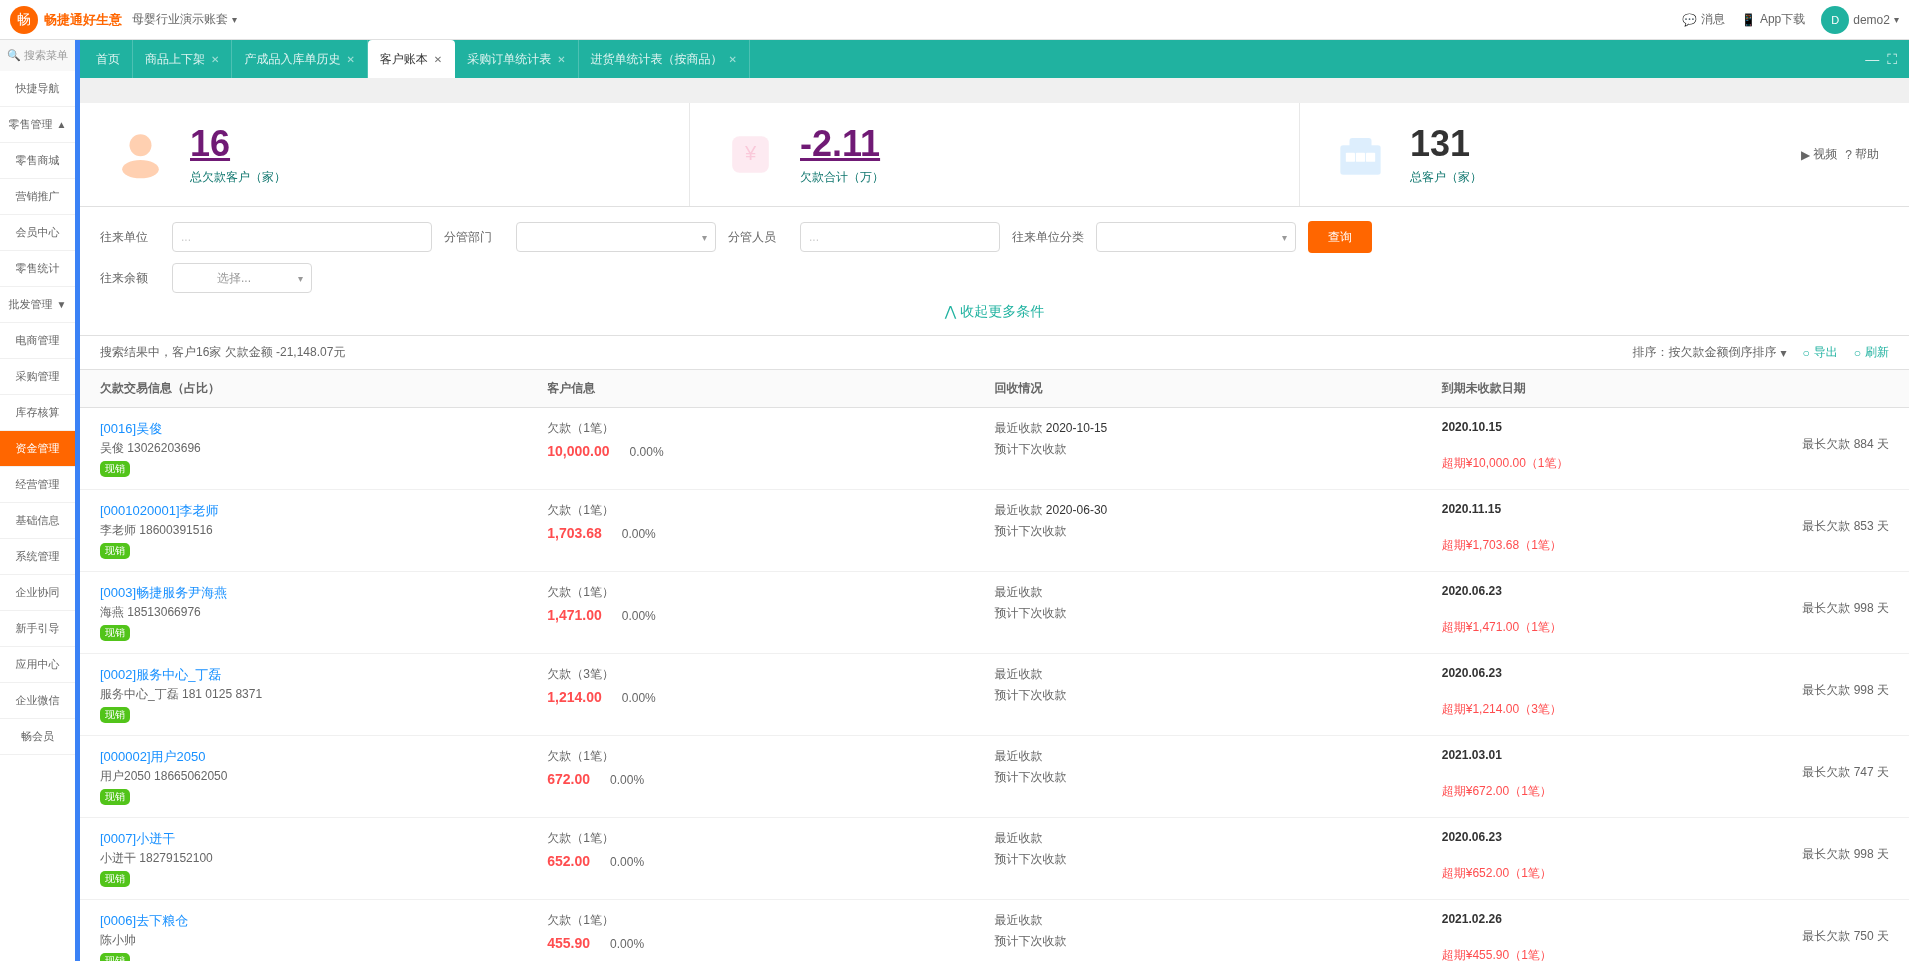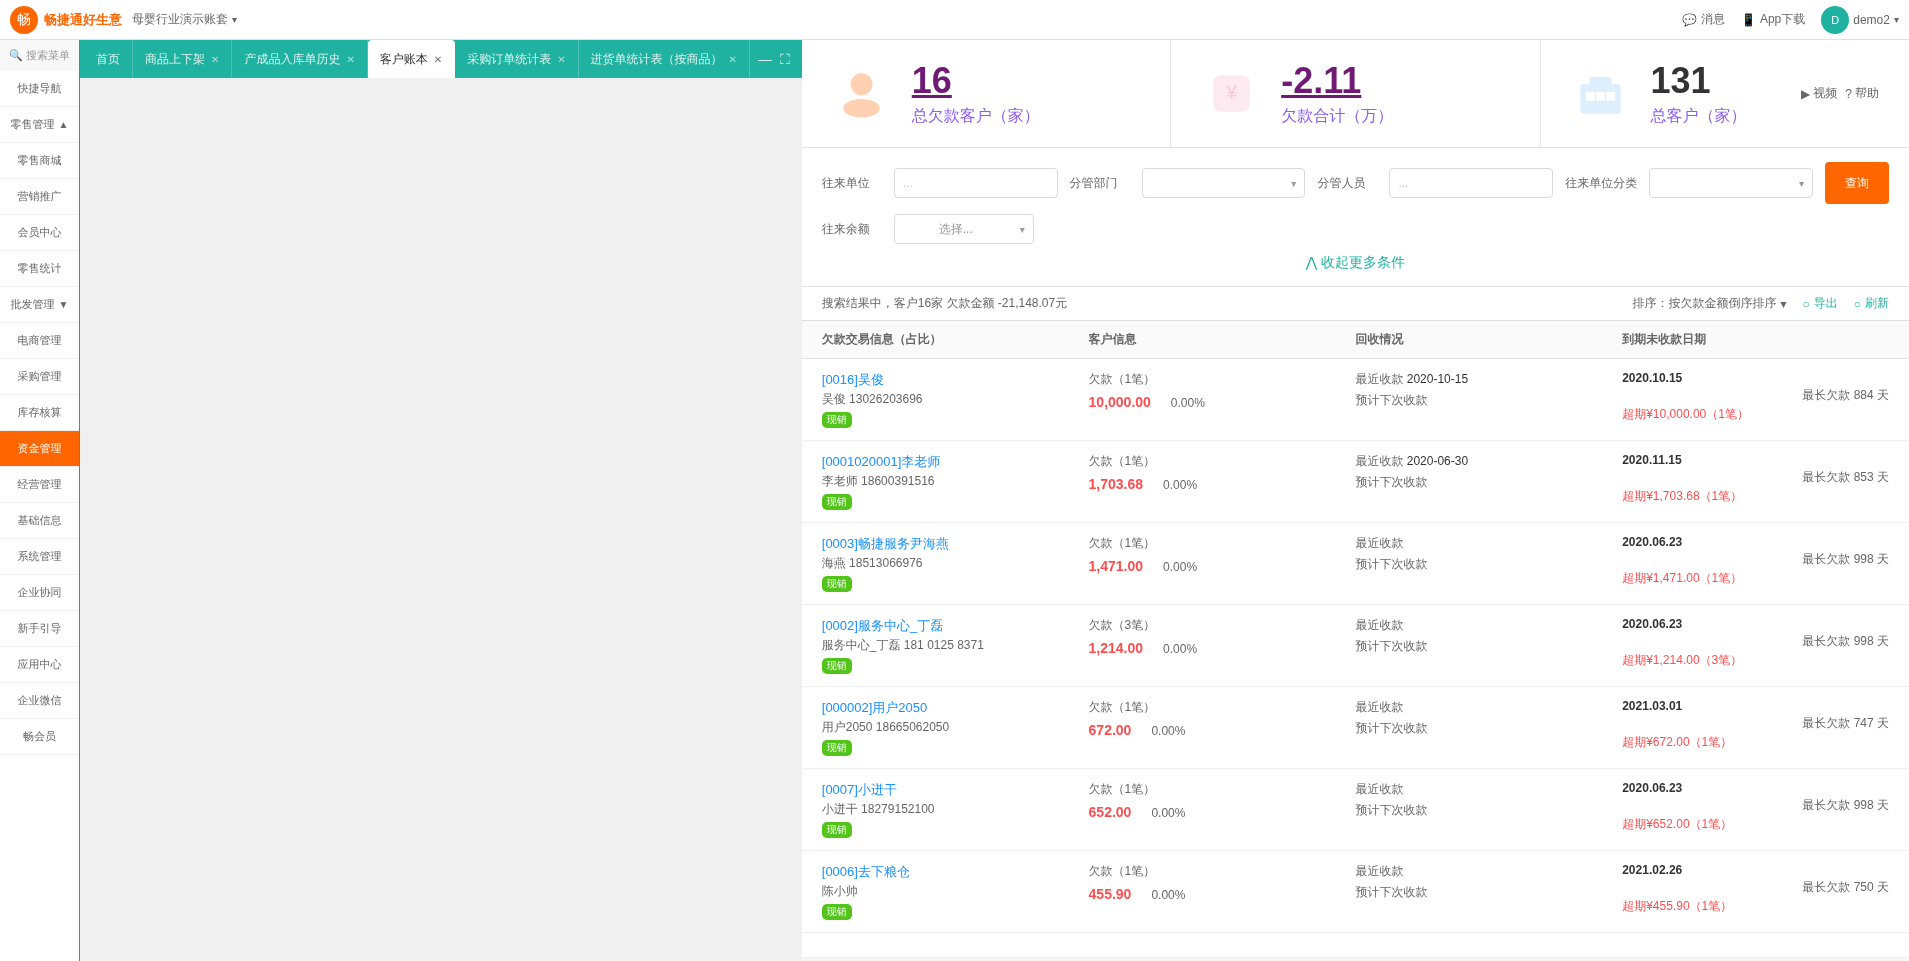--- a/index.html
+++ b/index.html
@@ -12,29 +12,29 @@
     .logo-area { display: flex; align-items: center; gap: 6px; }
     .logo-icon { width: 28px; height: 28px; background: #ff6600; border-radius: 50%; display: flex; align-items: center; justify-content: center; color: #fff; font-size: 14px; }
     .logo-text { font-size: 13px; color: #ff6600; font-weight: bold; }
     .industry-select { font-size: 12px; color: #666; border: none; background: none; cursor: pointer; display: flex; align-items: center; gap: 4px; }
     .top-bar-right { display: flex; align-items: center; gap: 16px; }
     .top-btn { display: flex; align-items: center; gap: 4px; font-size: 12px; color: #666; cursor: pointer; }
     .avatar { width: 28px; height: 28px; border-radius: 50%; background: #ccc; display: flex; align-items: center; justify-content: center; font-size: 11px; color: #fff; overflow: hidden; }
 
     
     .main-area { display: flex; flex: 1; overflow: hidden; }
-    .sidebar { width: 80px; background: #fff; border-right: 1px solid #3b82f6; display: flex; flex-direction: column; overflow-y: auto; }
+    .sidebar { width: 80px; background: #fff; border-right: 5px solid #3b82f6; display: flex; flex-direction: column; overflow-y: auto; }
     .sidebar-search { padding: 8px 6px; background: #f8f8f8; font-size: 11px; color: #999; text-align: center; cursor: pointer; }
     .sidebar-nav { display: flex; flex-direction: column; }
     .sidebar-item { padding: 10px 4px; text-align: center; cursor: pointer; font-size: 11px; color: #666; border-bottom: 1px solid #f0f0f0; display: flex; flex-direction: column; align-items: center; gap: 3px; }
     .sidebar-item.active { background: #ff6600; color: #fff; }
     .sidebar-item.has-arrow { flex-direction: row; justify-content: center; gap: 4px; }
 
     
-    .content-area { flex: 1; display: flex; flex-direction: row; overflow: hidden; }
+    .content-area { flex: 1; display: flex; flex-direction: column; overflow: hidden; gap: 25px; }
 
     
     .tabs-bar { display: flex; align-items: center; background: #20b2a0; height: 38px; padding: 0 4px; gap: 0; }
     .tab-item { display: flex; align-items: center; padding: 0 12px; height: 38px; font-size: 12px; color: rgba(255,255,255,0.85); cursor: pointer; white-space: nowrap; gap: 6px; border-right: 1px solid rgba(255,255,255,0.2); }
     .tab-item.active { background: #fff; color: #333; border-radius: 4px 4px 0 0; }
     .tab-close { font-size: 10px; opacity: 0.7; }
     .tabs-actions { margin-left: auto; display: flex; align-items: center; gap: 8px; padding: 0 8px; }
     .tabs-action-btn { color: #fff; font-size: 14px; cursor: pointer; opacity: 0.8; }
 
     
@@ -43,30 +43,30 @@
     
     .stats-row { display: flex; background: #fff; border-bottom: 1px solid #e0e0e0; }
     .stat-card { flex: 1; padding: 20px 30px; display: flex; align-items: center; gap: 20px; border-right: 1px solid #e8e8e8; }
     .stat-card:last-child { border-right: none; }
     .stat-icon { width: 60px; height: 60px; display: flex; align-items: center; justify-content: center; }
     .stat-icon svg { width: 55px; height: 55px; opacity: 0.3; }
     .stat-info { display: flex; flex-direction: column; gap: 4px; }
     .stat-number { font-size: 36px; font-weight: bold; }
     .stat-number.red { color: #701a75; text-decoration: underline; }
     .stat-number.black { color: #333; }
-    .stat-label { font-size: 16px; color: #8b5cf6; }
+    .stat-label { font-size: 12px; color: #0f766e; }
     .stat-card-actions { margin-left: auto; display: flex; align-items: flex-end; gap: 8px; font-size: 12px; color: #666; }
 
     
     .filter-area { background: #fff; padding: 14px 20px; border-bottom: 1px solid #e0e0e0; }
     .filter-row { display: flex; align-items: center; gap: 12px; margin-bottom: 10px; }
     .filter-label { font-size: 12px; color: #666; white-space: nowrap; min-width: 60px; }
     .filter-input { flex: 1; max-width: 260px; height: 30px; border: 1px solid #d9d9d9; border-radius: 4px; padding: 0 8px; font-size: 12px; color: #333; display: flex; align-items: center; justify-content: space-between; cursor: pointer; background: #fff; }
     .filter-select { flex: 1; max-width: 260px; height: 30px; border: 1px solid #d9d9d9; border-radius: 4px; padding: 0 8px; font-size: 12px; color: #333; display: flex; align-items: center; justify-content: space-between; cursor: pointer; background: #fff; }
-    .filter-btn-query { height: 42px; padding: 0 20px; background: #ff6600; color: #fff; border: none; border-radius: 4px; font-size: 12px; cursor: pointer; }
+    .filter-btn-query { height: 32px; padding: 0 20px; background: #ff6600; color: #fff; border: none; border-radius: 4px; font-size: 12px; cursor: pointer; }
     .filter-collapse { text-align: center; color: #20b2a0; font-size: 14px; cursor: pointer; margin-top: 4px; }
 
     
     .result-info { display: flex; align-items: center; justify-content: space-between; padding: 8px 20px; background: #fff; border-bottom: 1px solid #e0e0e0; font-size: 12px; color: #666; }
     .result-actions { display: flex; gap: 16px; align-items: center; color: #666; }
     .result-sort { display: flex; align-items: center; gap: 4px; cursor: pointer; }
     .result-export { display: flex; align-items: center; gap: 4px; cursor: pointer; color: #20b2a0; }
     .result-refresh { display: flex; align-items: center; gap: 4px; cursor: pointer; color: #20b2a0; }
 
     

